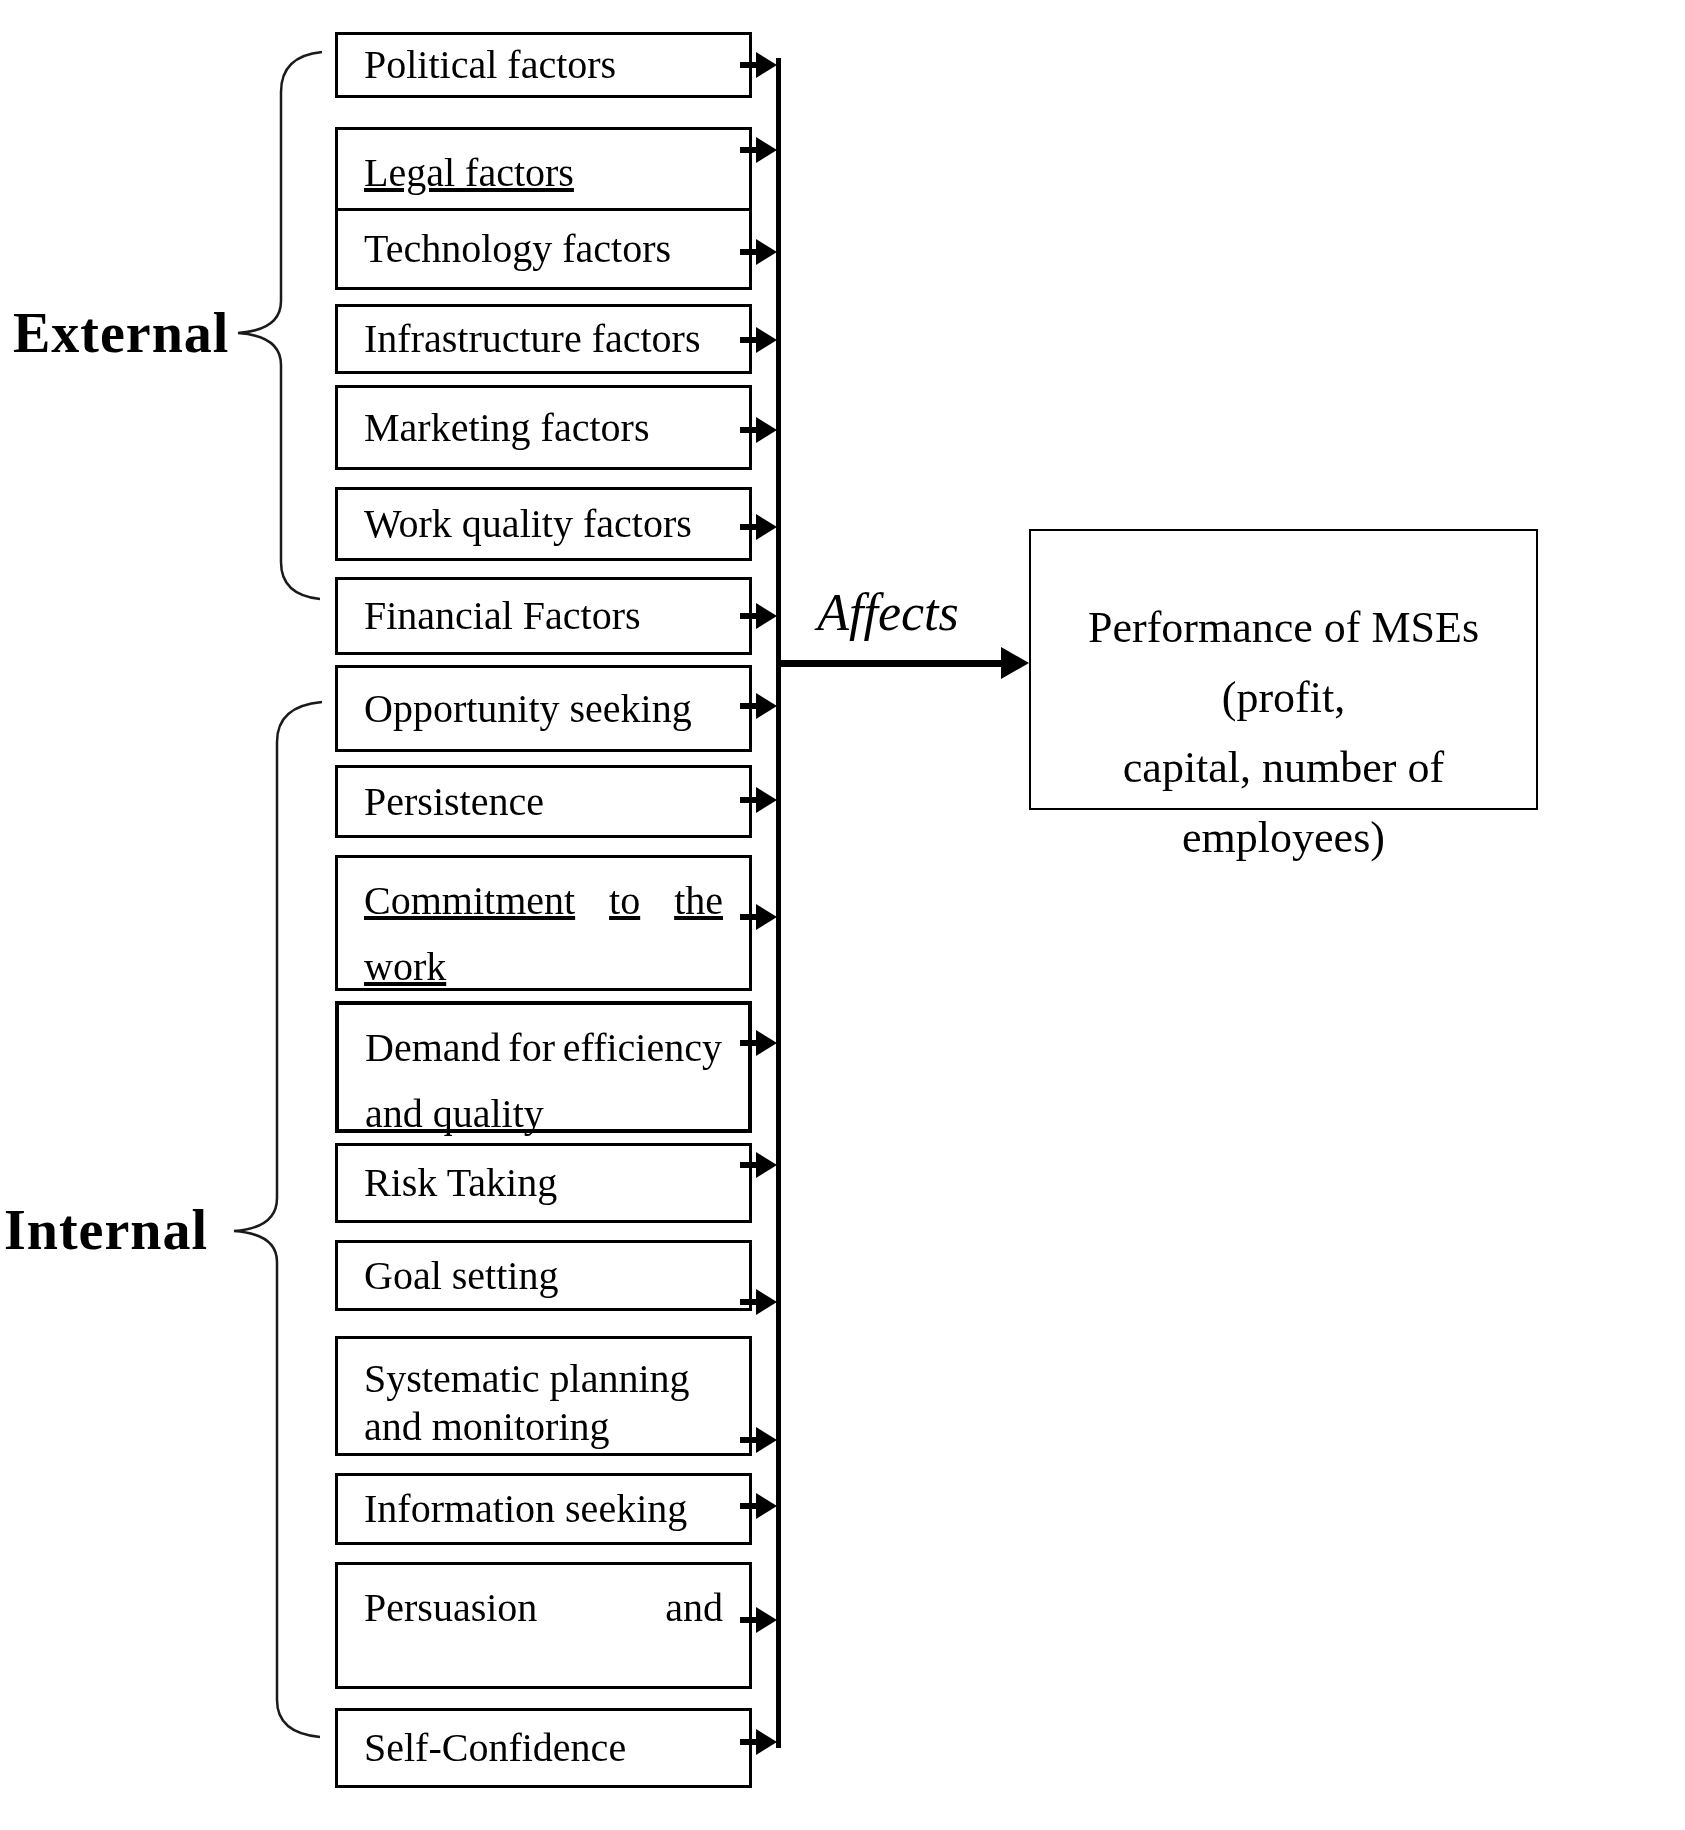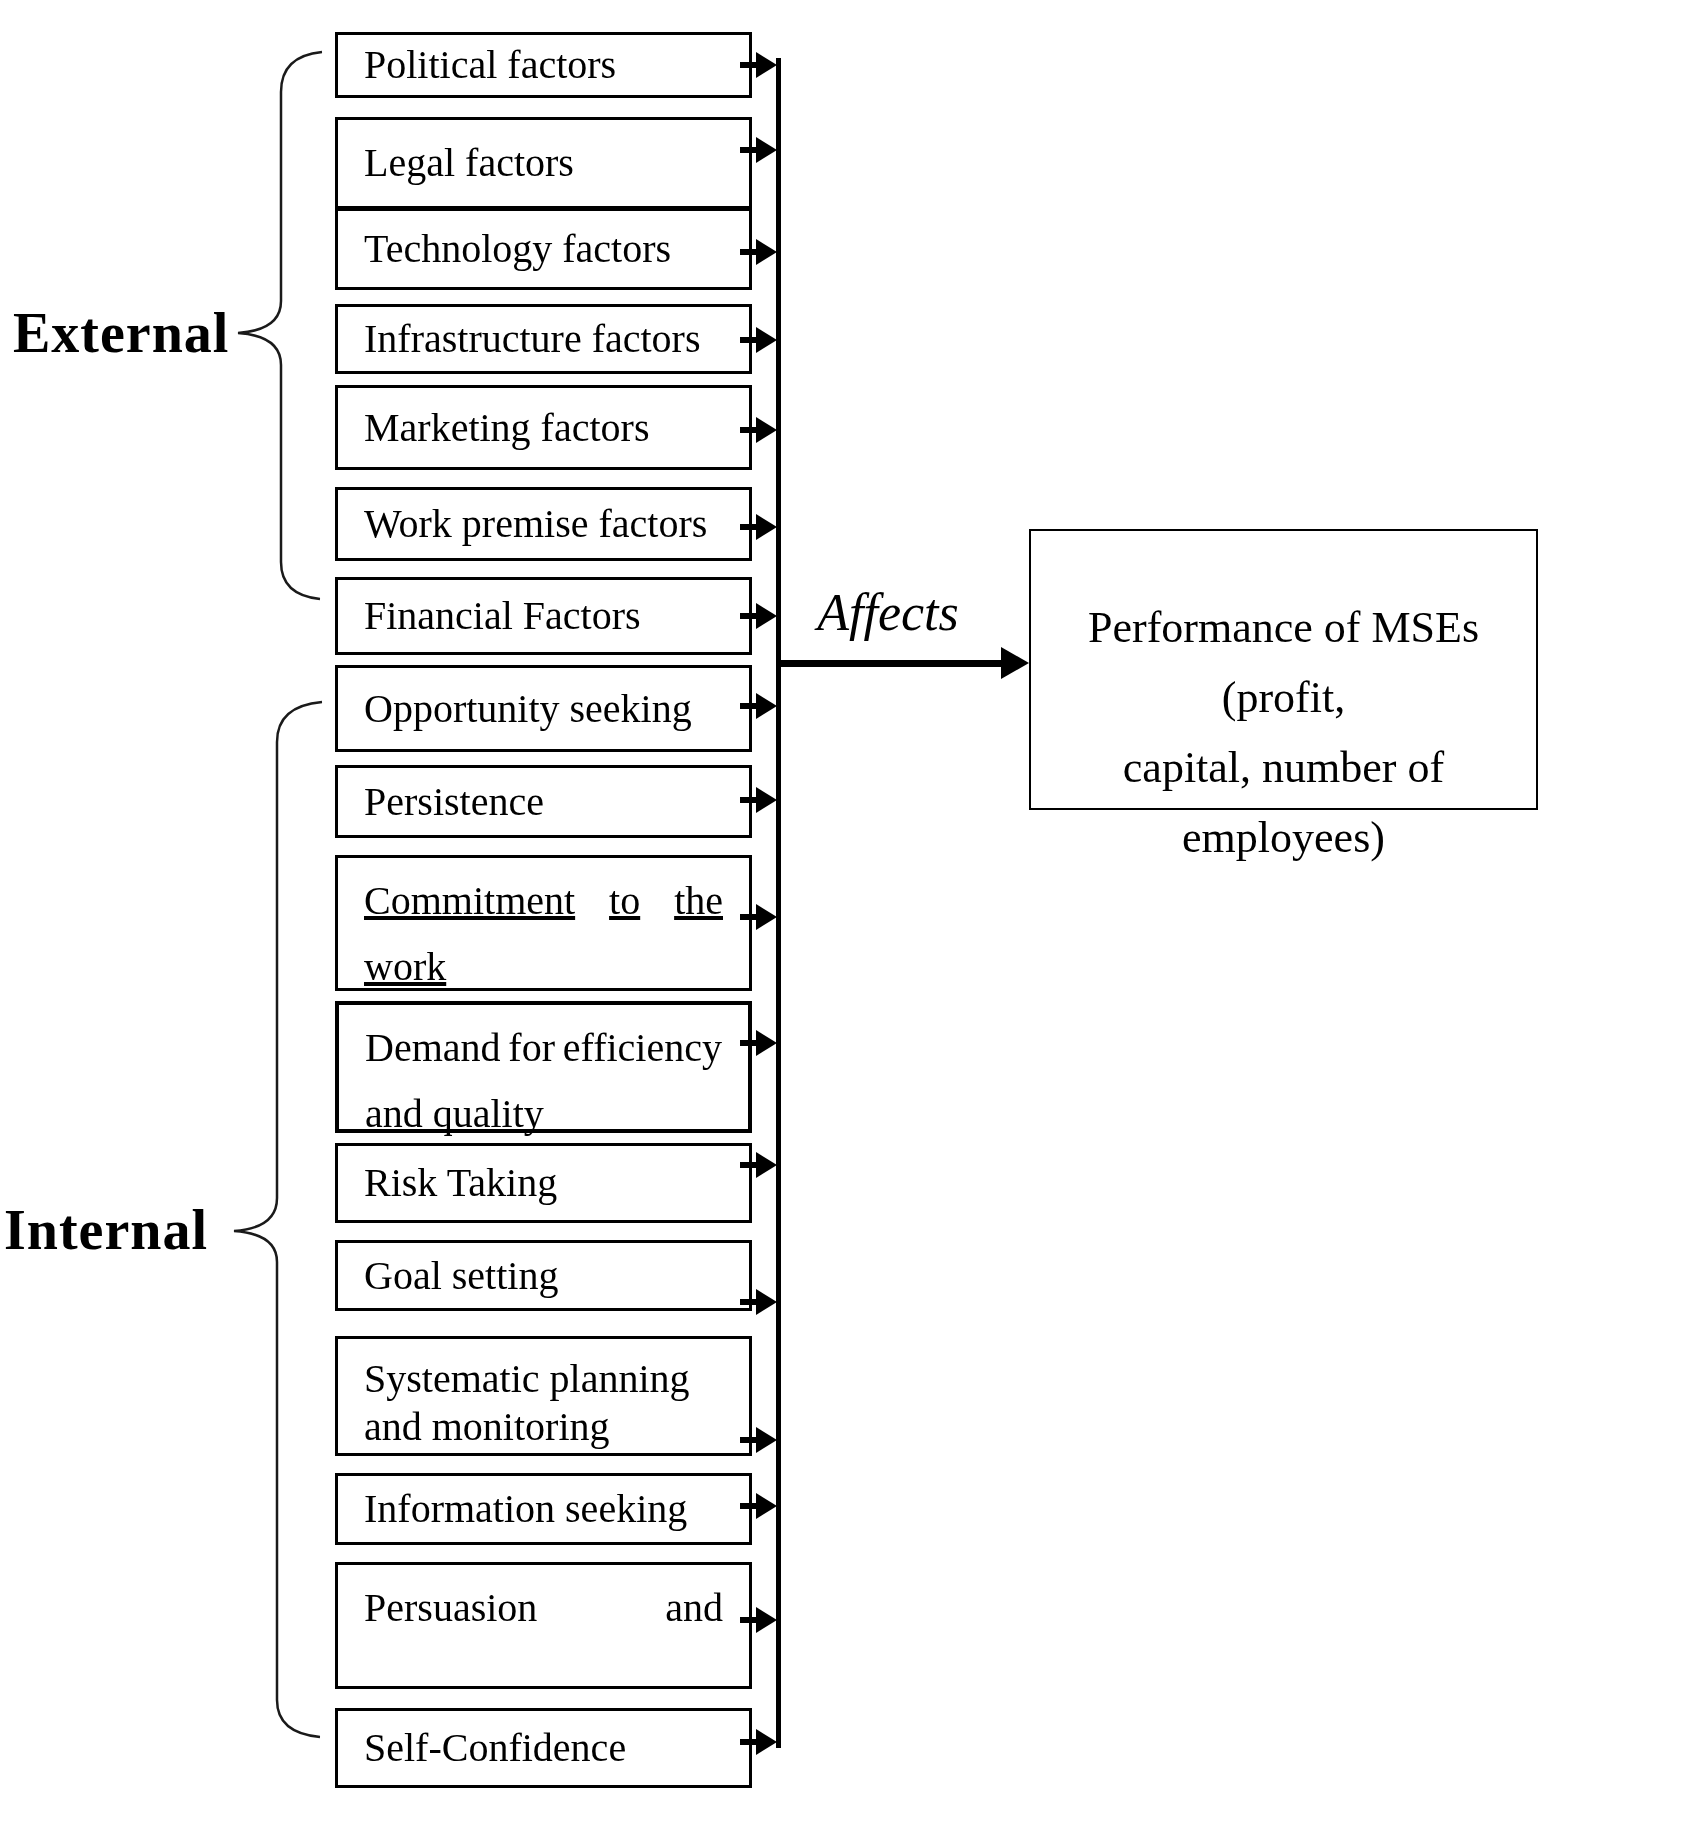--- a/index.html
+++ b/index.html
@@ -90,21 +90,21 @@
   <div class="group-label" id="internal-label">Internal</div>
 
   <div id="factor-boxes">
       <div class="factor-box" style="top: 32px; height: 66px;">
         <div class="line">Political factors</div>
       </div>
       <div class="connector" style="top: 52px;">
         <div class="shaft"></div>
         <div class="head"></div>
       </div>
-      <div class="factor-box" style="top: 117px; height: 92px;">
+      <div class="factor-box" style="top: 127px; height: 92px; text-decoration: underline;">
         <div class="line">Legal factors</div>
       </div>
       <div class="connector" style="top: 137px;">
         <div class="shaft"></div>
         <div class="head"></div>
       </div>
       <div class="factor-box" style="top: 208px; height: 82px;">
         <div class="line">Technology factors</div>
       </div>
       <div class="connector" style="top: 239px;">
@@ -119,21 +119,21 @@
         <div class="head"></div>
       </div>
       <div class="factor-box" style="top: 385px; height: 85px;">
         <div class="line">Marketing factors</div>
       </div>
       <div class="connector" style="top: 417px;">
         <div class="shaft"></div>
         <div class="head"></div>
       </div>
       <div class="factor-box" style="top: 487px; height: 74px;">
-        <div class="line">Work premise factors</div>
+        <div class="line">Work quality factors</div>
       </div>
       <div class="connector" style="top: 514px;">
         <div class="shaft"></div>
         <div class="head"></div>
       </div>
       <div class="factor-box" style="top: 577px; height: 78px;">
         <div class="line">Financial Factors</div>
       </div>
       <div class="connector" style="top: 603px;">
         <div class="shaft"></div>

